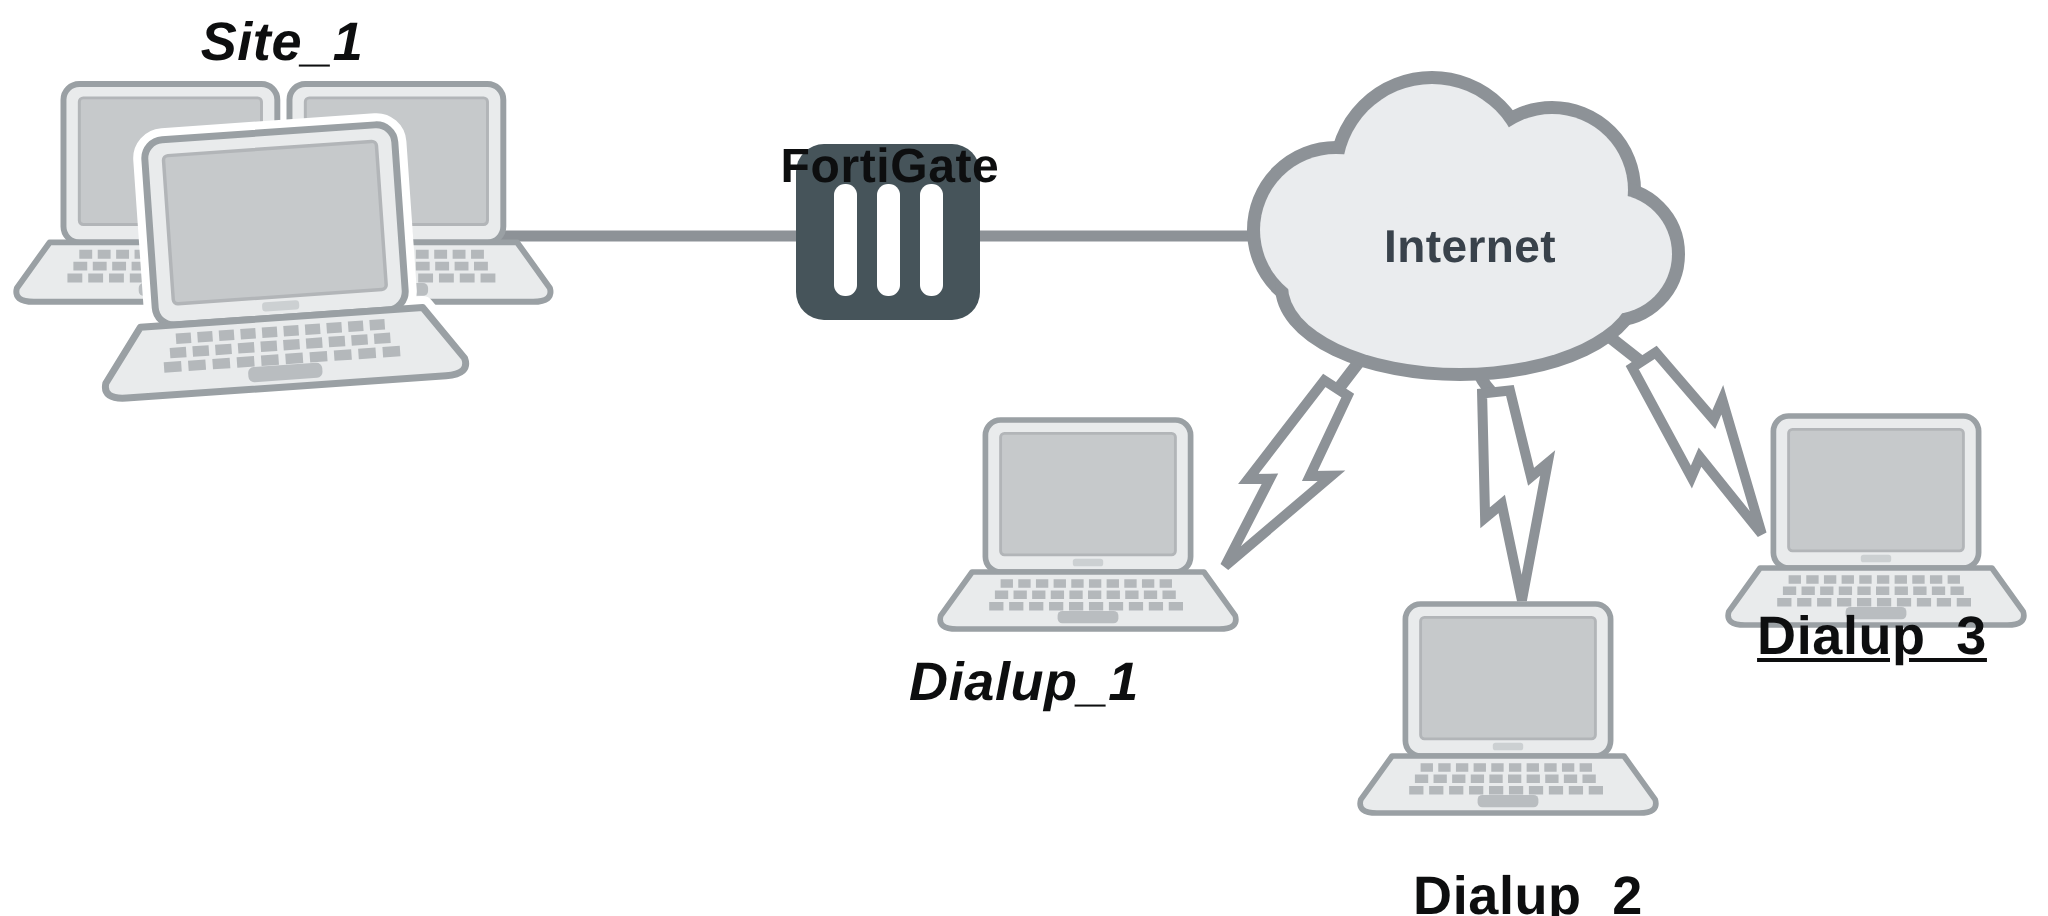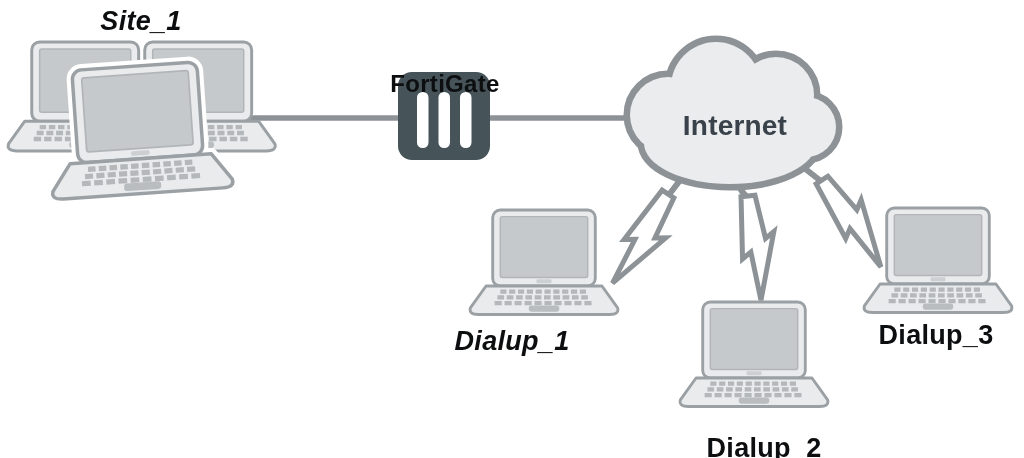--- a/index.html
+++ b/index.html
@@ -8,24 +8,24 @@
     font-family:"Liberation Sans","DejaVu Sans",sans-serif;
   }
   .stage svg.canvas{position:absolute;left:0;top:0;}
   .lbl{
     position:absolute;transform:translateX(-50%);
     font-weight:bold;font-size:27px;color:#0d0e0f;
     white-space:nowrap;letter-spacing:.3px;user-select:none;
   }
   .lbl-site{left:141px;top:6px;font-style:italic;}
   .lbl-fortigate{left:445px;top:33px;font-size:24px;margin-top:37px;}
-  .lbl-internet{left:735px;top:110px;font-size:28px;color:#39424b;letter-spacing:.2px;}
+  .lbl-internet{left:735px;top:110px;font-size:23px;color:#39424b;letter-spacing:.2px;}
   .lbl-d1{left:512px;top:326px;font-style:italic;}
   .lbl-d2{left:764px;top:433px;}
-  .lbl-d3{left:936px;top:320px;}
+  .lbl-d3{left:936px;top:303px;text-decoration:underline;}
 </style>
 </head>
 <body>
 
 <div class="stage">
 
   <svg class="canvas" width="1024" height="458" viewBox="0 0 1024 458">
     <defs>
       <g id="laptop">
         <rect x="26" y="0" width="108" height="80" rx="8" fill="#e9ebec" stroke="#9aa0a4" stroke-width="3"></rect>

